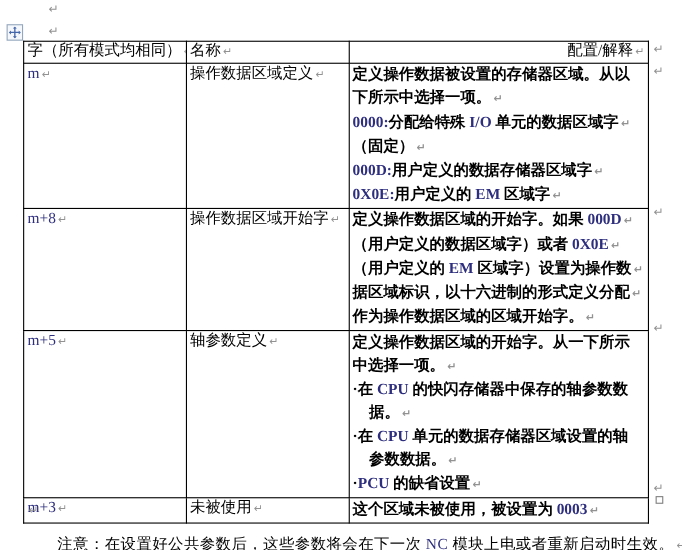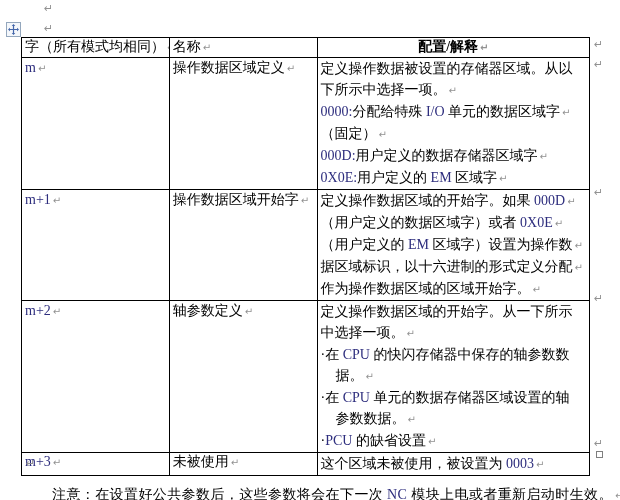--- a/index.html
+++ b/index.html
@@ -24,27 +24,27 @@
   .table-wrap{position:absolute;left:21px;top:37px;width:600px;}
   table{border-collapse:collapse;table-layout:fixed;width:569px;}
   col.c1{width:147px}col.c2{width:147px}col.c3{width:271px}
   th,td{
     border:1px solid #000;vertical-align:top;padding:0 3px;
     font-size:14px;font-weight:normal;line-height:20px;overflow:hidden;
     white-space:nowrap;
   }
   thead tr{height:19px;}
   thead th{text-align:left;line-height:18px;}
-  thead th.center{text-align:center;font-weight:bold;}
+  thead th.center{text-align:right;}
   tbody tr:nth-child(1){height:127px;}
   tbody tr:nth-child(2){height:105px;}
   tbody tr:nth-child(3){height:144px;}
   tbody tr:nth-child(4){height:19px;}
   tbody tr:nth-child(4) td{line-height:18px;}
-  .line{line-height:21px;white-space:nowrap;}
+  .line{line-height:21px;white-space:nowrap;font-weight:bold;}
   .ind1{padding-left:15px;}
   .latin{color:var(--latin);}
   .move-handle{
     position:absolute;left:-15px;top:-15px;width:13px;height:13px;
     background:#f4f7fb;border:1px solid #94a7bd;
     display:flex;align-items:center;justify-content:center;cursor:move;
   }
   .resize-handle{
     position:absolute;left:575px;top:414px;width:5px;height:5px;
     border:1px solid #7f7f7f;background:#fff;cursor:nwse-resize;
@@ -95,32 +95,32 @@
           <td>
             <div class="line">定义操作数据被设置的存储器区域。从以</div>
             <div class="line">下所示中选择一项。<span class="mark">↵</span></div>
             <div class="line"><span class="latin">0000:</span>分配给特殊 <span class="latin">I/O</span> 单元的数据区域字<span class="mark">↵</span></div>
             <div class="line">（固定）<span class="mark">↵</span></div>
             <div class="line"><span class="latin">000D:</span>用户定义的数据存储器区域字<span class="mark">↵</span></div>
             <div class="line"><span class="latin">0X0E:</span>用户定义的 <span class="latin">EM</span> 区域字<span class="mark">↵</span></div>
           </td>
         </tr>
         <tr>
-          <td><span class="latin">m+1</span><span class="mark">↵</span></td>
+          <td><span class="latin">m+8</span><span class="mark">↵</span></td>
           <td>操作数据区域开始字<span class="mark">↵</span></td>
           <td>
             <div class="line">定义操作数据区域的开始字。如果 <span class="latin">000D</span><span class="mark">↵</span></div>
             <div class="line">（用户定义的数据区域字）或者 <span class="latin">0X0E</span><span class="mark">↵</span></div>
             <div class="line">（用户定义的 <span class="latin">EM</span> 区域字）设置为操作数<span class="mark">↵</span></div>
             <div class="line">据区域标识，以十六进制的形式定义分配<span class="mark">↵</span></div>
             <div class="line">作为操作数据区域的区域开始字。<span class="mark">↵</span></div>
           </td>
         </tr>
         <tr>
-          <td><span class="latin">m+2</span><span class="mark">↵</span></td>
+          <td><span class="latin">m+5</span><span class="mark">↵</span></td>
           <td>轴参数定义<span class="mark">↵</span></td>
           <td>
             <div class="line">定义操作数据区域的开始字。从一下所示</div>
             <div class="line">中选择一项。<span class="mark">↵</span></div>
             <div class="line">·在 <span class="latin">CPU</span> 的快闪存储器中保存的轴参数数</div>
             <div class="line ind1">据。<span class="mark">↵</span></div>
             <div class="line">·在 <span class="latin">CPU</span> 单元的数据存储器区域设置的轴</div>
             <div class="line ind1">参数数据。<span class="mark">↵</span></div>
             <div class="line">·<span class="latin">PCU</span> 的缺省设置<span class="mark">↵</span></div>
           </td>

